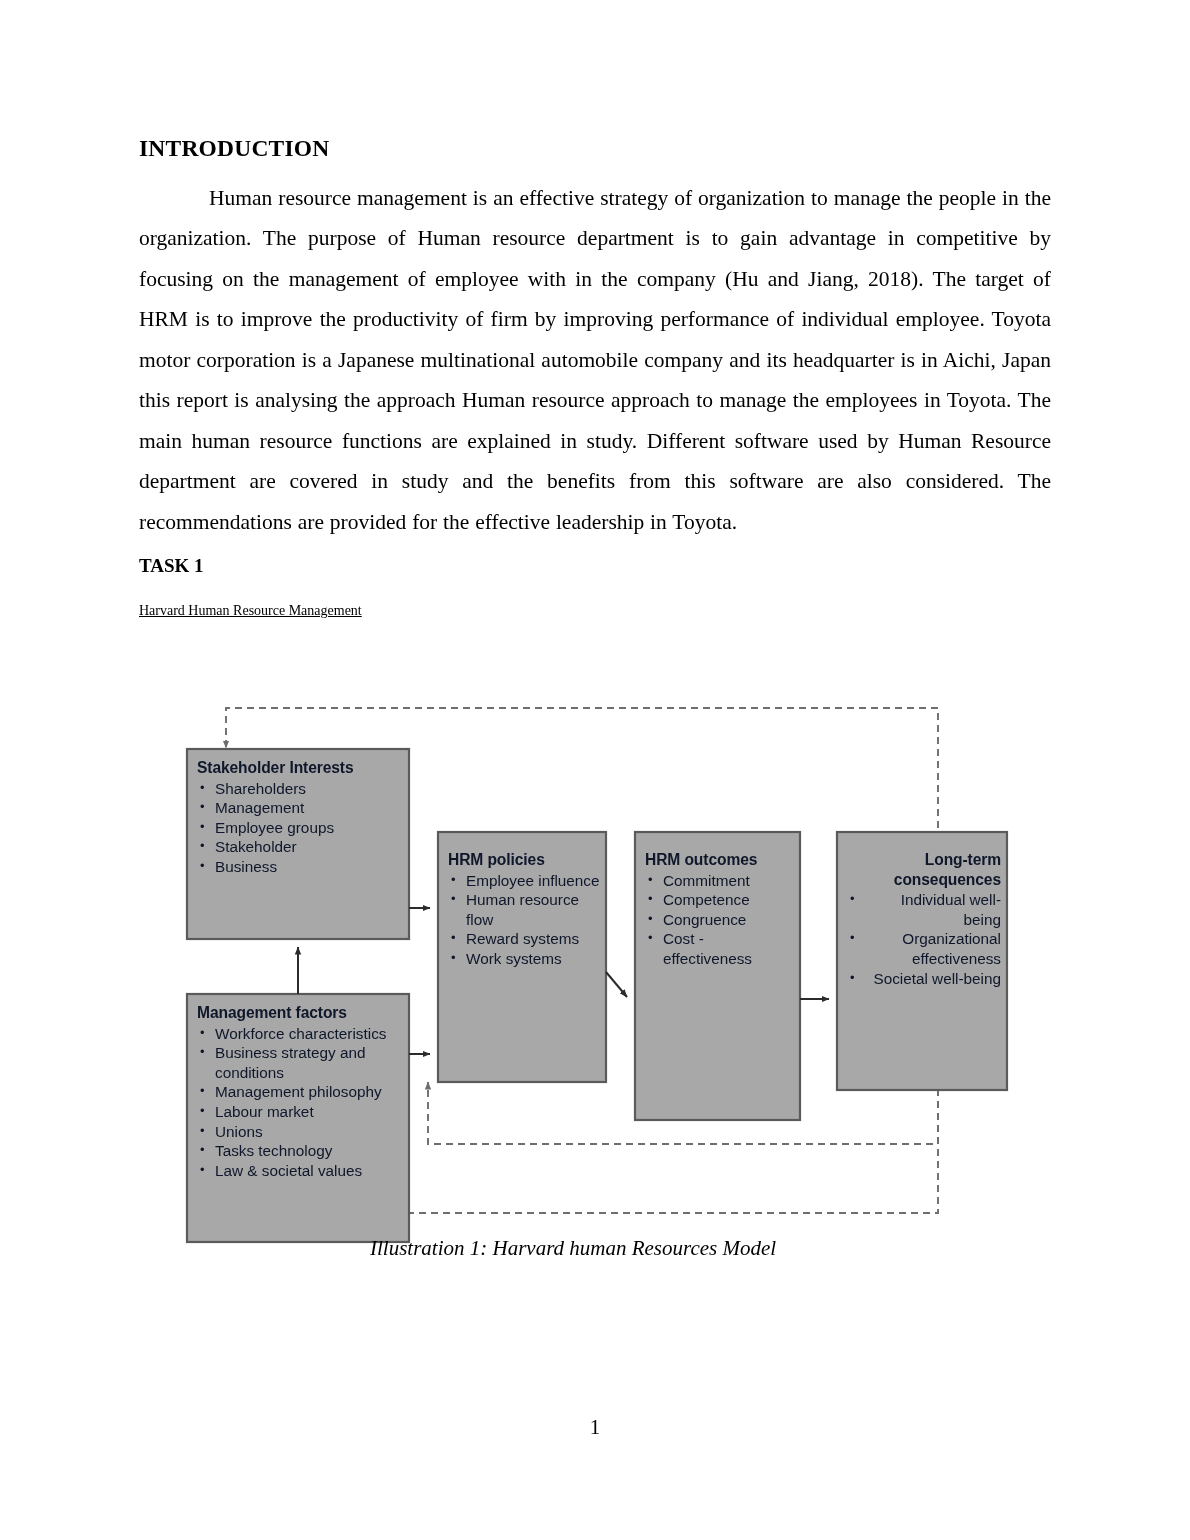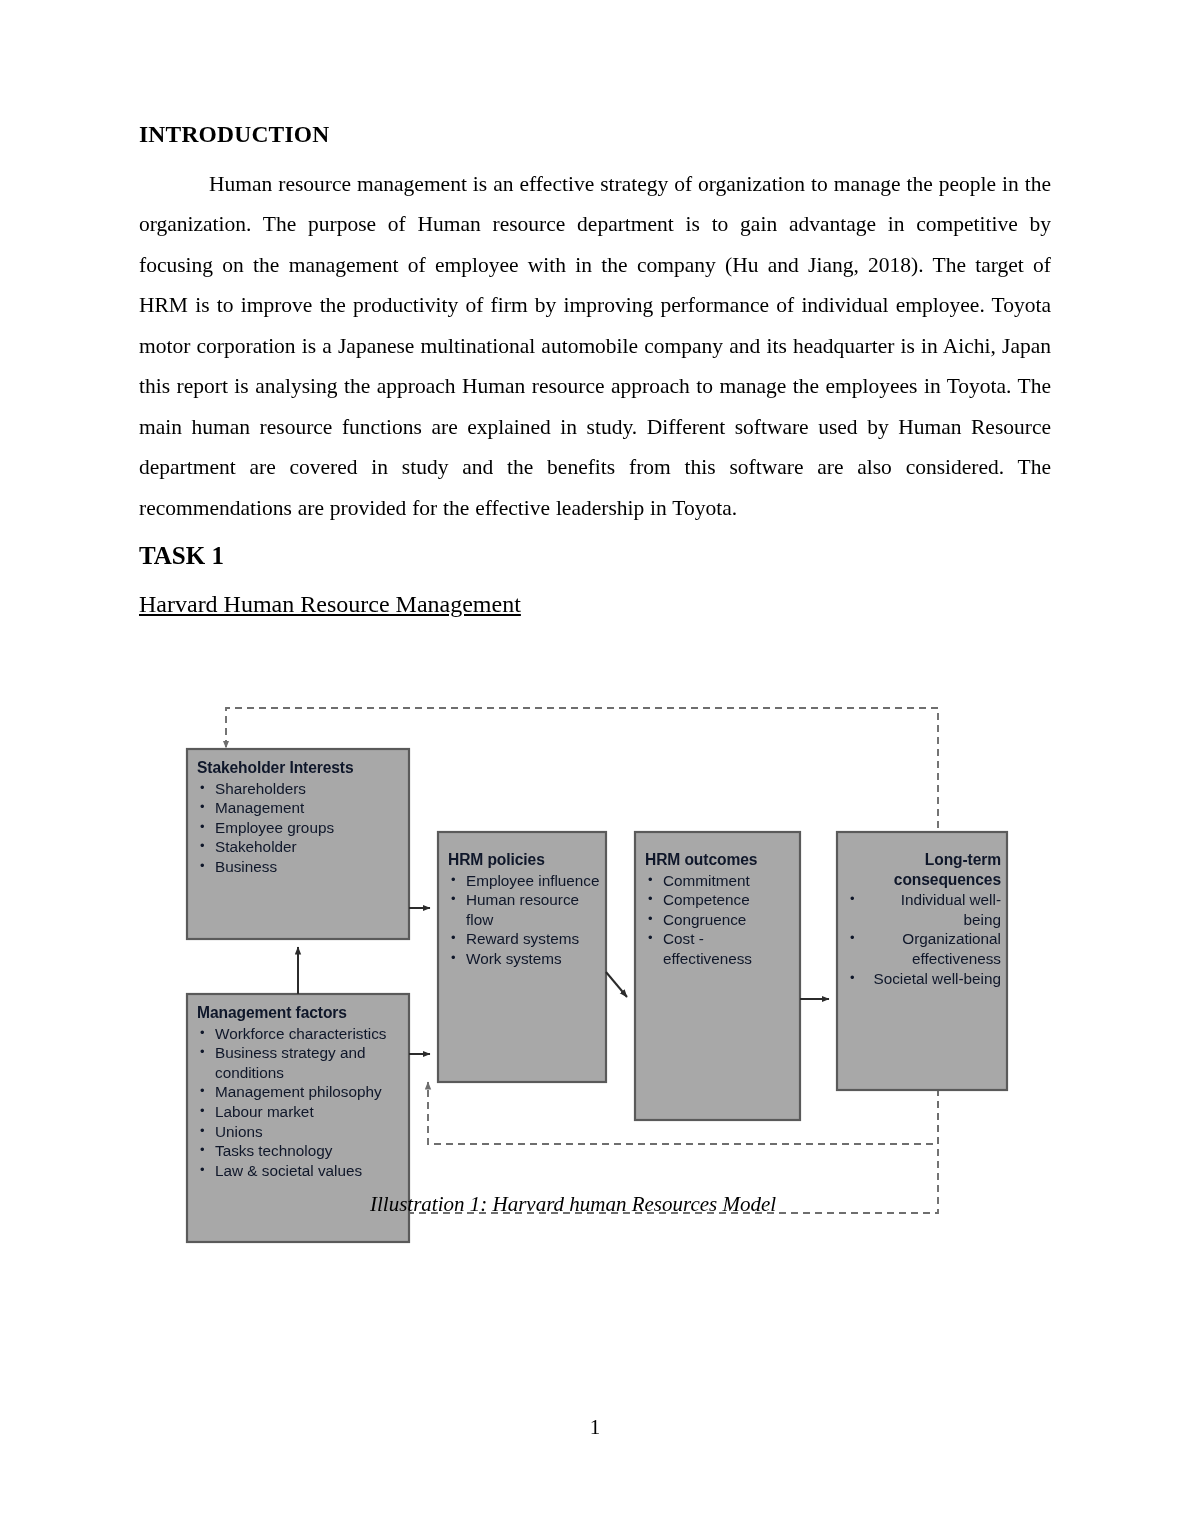--- a/index.html
+++ b/index.html
@@ -19,50 +19,50 @@
   .page {
     position: absolute;
     left: 0; top: 0;
     width: 1190px;
     height: 1540px;
   }
 
   .content {
     position: absolute;
     left: 139px;
-    top: 122px;
+    top: 136px;
     width: 912px;
   }
 
   h1.doc-heading {
     font-size: 23.5px;
     font-weight: bold;
     margin: 0 0 16px 0;
     letter-spacing: 0.2px;
     line-height: 1.1;
   }
 
   h2.task-heading {
-    font-size: 25px;
+    font-size: 19px;
     font-weight: bold;
     margin: 14px 0 14px 0;
     line-height: 1.1;
   }
 
   p.body-par {
     font-size: 21.5px;
     line-height: 40.5px;
     text-align: justify;
     margin: 0;
     text-indent: 70px;
     word-spacing: 0.5px;
   }
 
   .sub-underline {
-    font-size: 24px;
+    font-size: 14px;
     text-decoration: underline;
     line-height: 40px;
     margin: 0 0 6px 0;
     display: block;
   }
 
   
   .figure-wrap {
     position: absolute;
     left: 175px;
@@ -74,21 +74,21 @@
 
   .cap {
     position: absolute;
     font-style: italic;
     font-size: 21px;
     color: #000;
     white-space: nowrap;
   }
   .cap-illustration {
     left: 370px;
-    top: 1192px;
+    top: 1236px;
   }
   .cap-source {
     left: 168px;
     top: 1299px;
   }
 
   .page-number {
     position: absolute;
     left: 0;
     top: 1415px;

